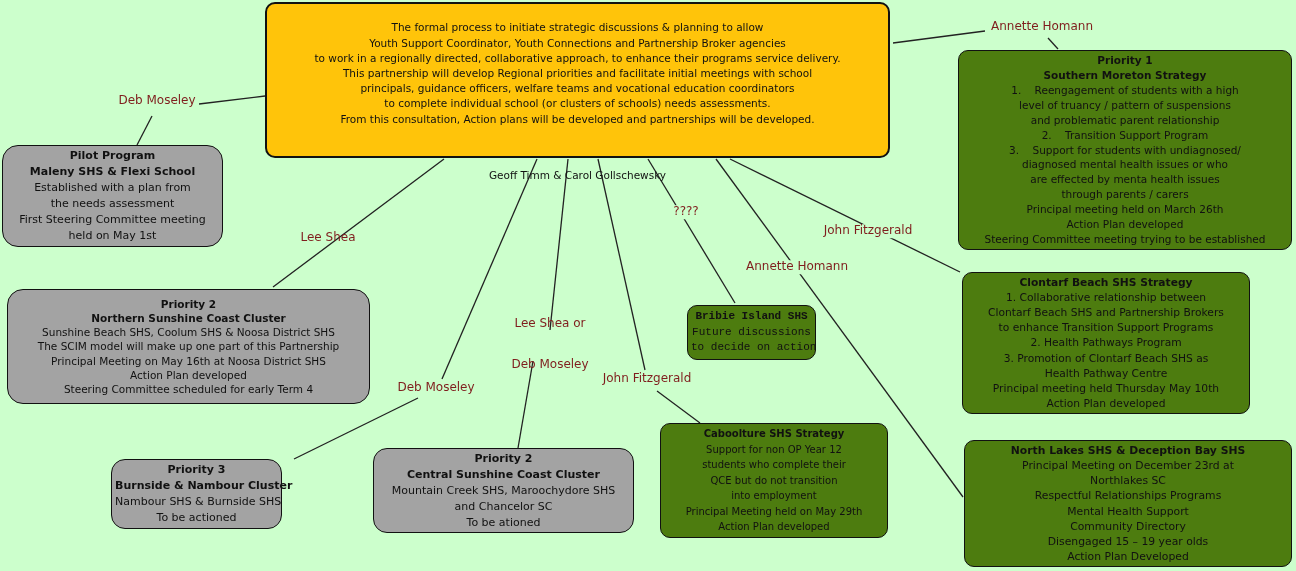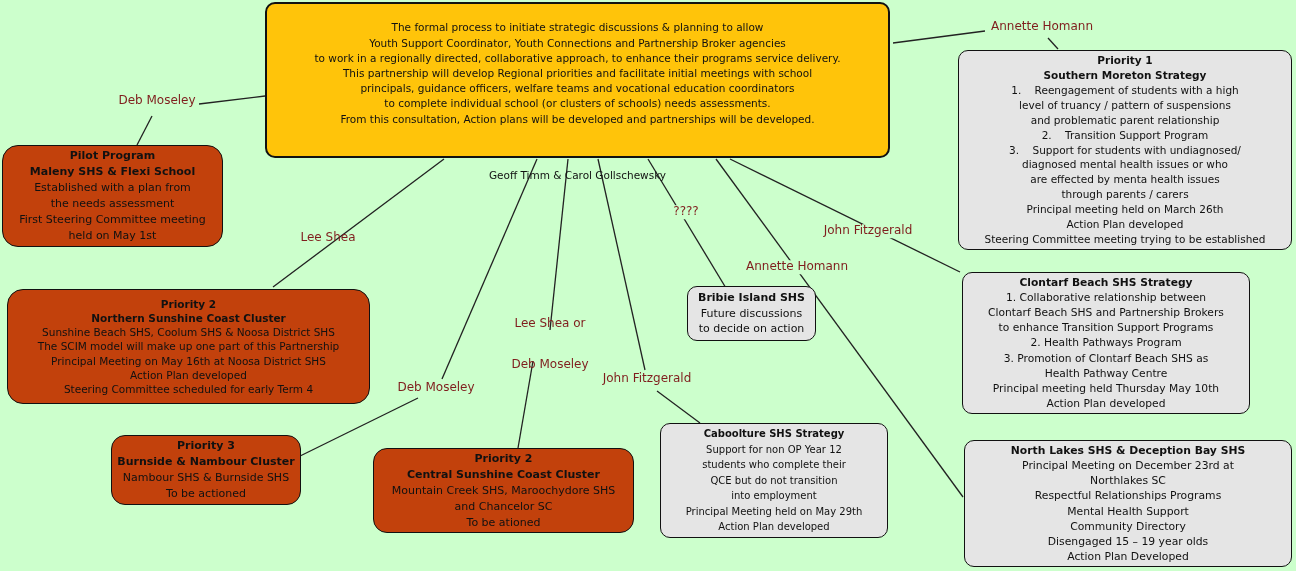--- a/index.html
+++ b/index.html
@@ -19,28 +19,28 @@
   
   .node{
     position:absolute; box-sizing:border-box;
     border:1.6px solid #111; border-radius:12px;
     display:flex; flex-direction:column; justify-content:center;
     text-align:center; padding:2px 3px; overflow:visible;
   }
   .node .node-title div{ font-weight:bold; white-space:pre; }
   .node .node-body  div{ white-space:pre; }
 
-  .pink { background:#c2410c; }
-  .light{ background:#e5e5e5; border-radius:10px; }
+  .pink { background:#a3a3a3; }
+  .light{ background:#4d7c0f; border-radius:10px; }
 
   .node-pilot            { left:2px;   top:145px; width:221px; height:102px; font-size:11px;   line-height:16px;   border-radius:16px;}
   .node-northern         { left:7px;   top:289px; width:363px; height:115px; font-size:10.5px; line-height:14.2px; border-radius:16px;}
-  .node-priority3        { left:111px; top:435px; width:190px; height:70px;  font-size:11px;   line-height:16px;   border-radius:14px;}
+  .node-priority3        { left:111px; top:459px; width:171px; height:70px;  font-size:11px;   line-height:16px;   border-radius:14px;}
   .node-central-sunshine { left:373px; top:448px; width:261px; height:85px;  font-size:11px;   line-height:16px;   border-radius:14px;}
-  .node-bribie           { left:687px; top:286px; width:129px; height:55px;  font-size:11px;   line-height:15.5px;}
+  .node-bribie           { left:687px; top:305px; width:129px; height:55px;  font-size:11px;   line-height:15.5px;font-family:Liberation Mono, monospace;}
   .node-caboolture       { left:660px; top:423px; width:228px; height:115px; font-size:10px; line-height:15.5px;align-items:center;}
   .node-priority1        { left:958px; top:50px;  width:334px; height:200px; font-size:10.5px; line-height:14.9px;}
   .node-clontarf         { left:962px; top:272px; width:288px; height:142px; font-size:10.7px; line-height:15.2px;}
   .node-northlakes       { left:964px; top:440px; width:328px; height:127px; font-size:10.8px; line-height:15.2px;}
 
   
   .node-central{
     left:265px; top:2px; width:625px; height:156px;
     background:#ffc40a; border:2px solid #111; border-radius:10px;
     font-size:10.5px; line-height:15.2px; padding:4px 2px;gap:28px;

